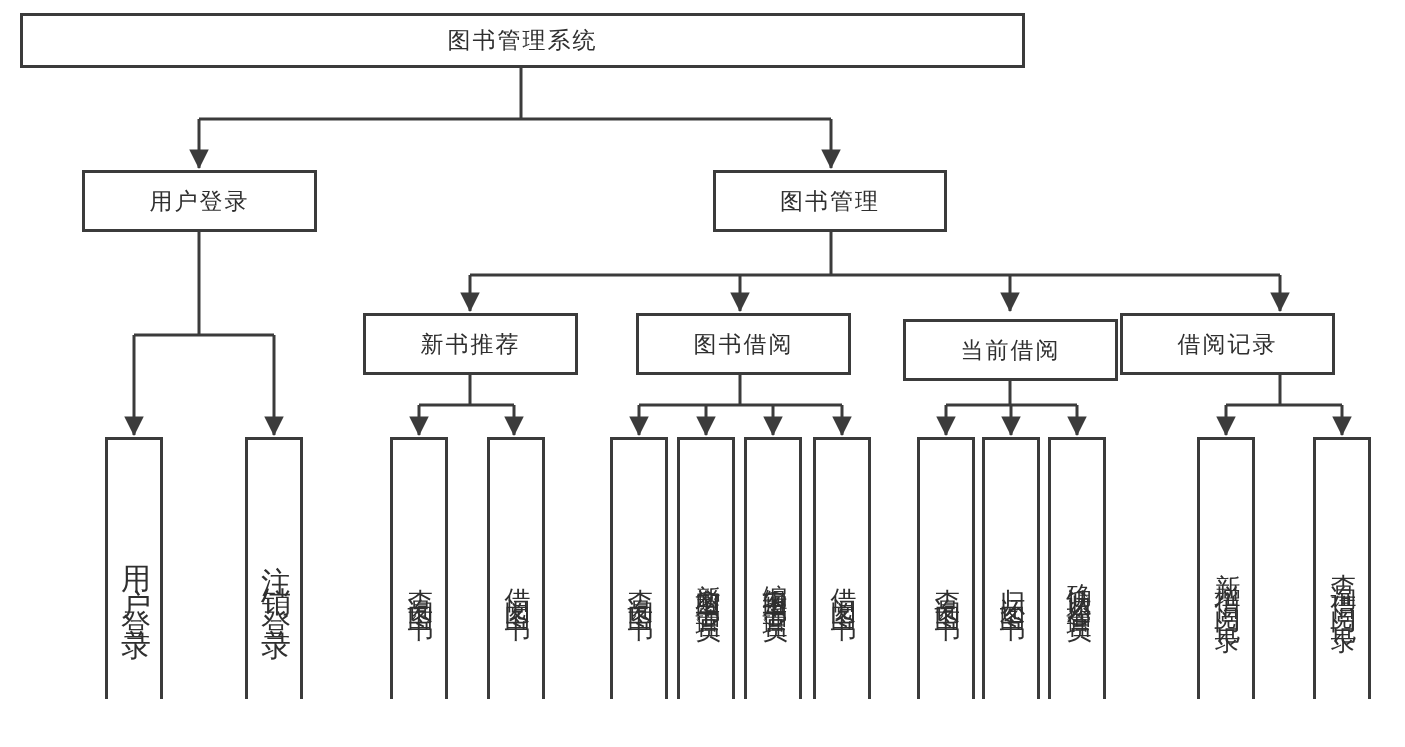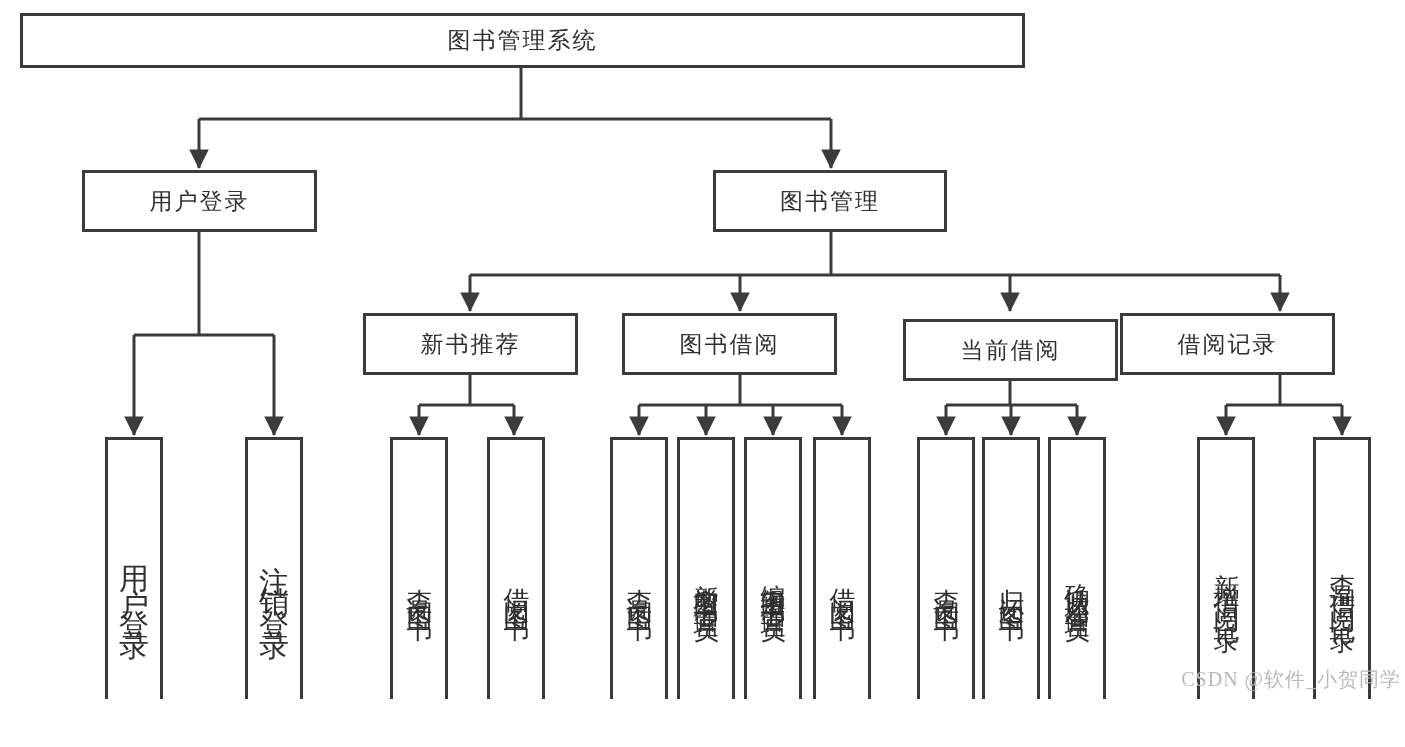--- a/index.html
+++ b/index.html
@@ -7,21 +7,21 @@
     --box-border:#3b3b3b;
     --text:#2f2f2f;
     --watermark:#b9b9b9;
     --bg:#ffffff;
   }
   html,body{margin:0;padding:0;background:#fff;}
   .canvas{
     position:relative;
     width:1405px;height:699px;
     background:var(--bg);
-    font-family:Liberation Serif, serif;
+    font-family:Liberation Mono, monospace;
     overflow:hidden;
   }
   svg.connectors{position:absolute;left:0;top:0;z-index:1;}
   svg.connectors path.line{stroke:var(--line);stroke-width:3;fill:none;}
   svg.connectors marker path{fill:var(--line);stroke:none;}
   .node{
     position:absolute;
     box-sizing:border-box;
     border:3px solid var(--box-border);
     background:#fff;
@@ -111,21 +111,21 @@
   <div class="node h-node" style="left:82px;top:170px;width:235px;height:62px;">
     <span>用户登录</span>
   </div>
   <div class="node h-node" style="left:363px;top:313px;width:215px;height:62px;">
     <span>新书推荐</span>
   </div>
 
   <div class="node h-node" style="left:713px;top:170px;width:234px;height:62px;">
     <span>图书管理</span>
   </div>
-  <div class="node h-node" style="left:622px;top:313px;width:215px;height:62px;">
+  <div class="node h-node" style="left:636px;top:313px;width:215px;height:62px;">
     <span>图书借阅</span>
   </div>
   <div class="node h-node" style="left:903px;top:319px;width:215px;height:62px;">
     <span>当前借阅</span>
   </div>
   <div class="node h-node" style="left:1120px;top:313px;width:215px;height:62px;">
     <span>借阅记录</span>
   </div>
 
   <div class="node v-node" style="left:105px;top:437px;width:58px;height:298px;">
@@ -165,14 +165,13 @@
     <span class="vt vt-long">确认归还（管理员）</span>
   </div>
 
   <div class="node v-node" style="left:1197px;top:437px;width:58px;height:298px;">
     <span class="vt vt-mid">新增借阅记录</span>
   </div>
   <div class="node v-node" style="left:1313px;top:437px;width:58px;height:298px;">
     <span class="vt vt-mid">查询借阅记录</span>
   </div>
 
-  <div class="watermark">CSDN @软件_小贺同学</div>
 </div>
 
 </body></html>

